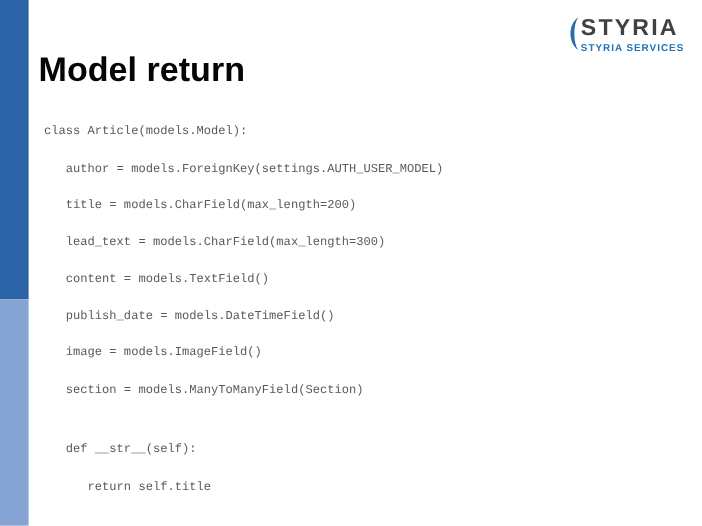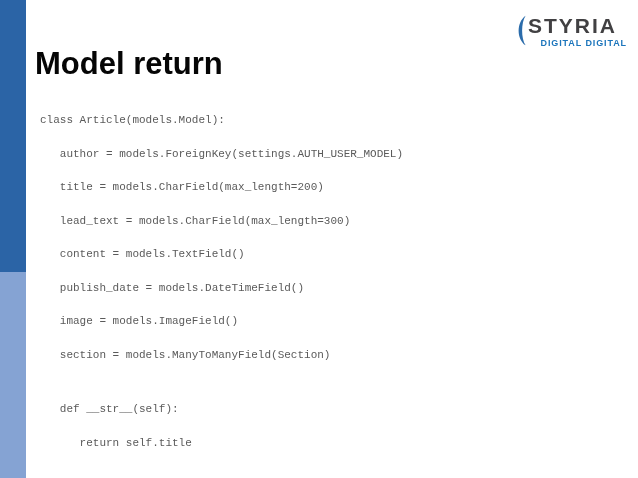--- a/index.html
+++ b/index.html
@@ -31,21 +31,20 @@
     align-items: flex-start;
   }
   .logo-paren {
     width: 13px; height: 31px;
     margin-top: 1px;
     margin-right: 1px;
   }
   .logo-text-col {
     display: flex;
     flex-direction: column;
-    align-items: flex-end;
   }
   .logo-name {
     font-size: 21px;
     font-weight: bold;
     letter-spacing: 2px;
     color: var(--logo-name, #414042);
     line-height: 23px;
     white-space: nowrap;
   }
   .logo-sub {
@@ -88,19 +87,19 @@
 
 <div class="bar-dark"></div>
 <div class="bar-light"></div>
 
 <div class="logo">
   <svg class="logo-paren" viewBox="0 0 14 32" xmlns="http://www.w3.org/2000/svg">
     <path d="M 12.5 0 C 2.5 7 2.5 25 12.5 32 C 7.5 24.5 7.5 7.5 12.5 0 Z" fill="#2b6cab"></path>
   </svg>
   <div class="logo-text-col">
     <span class="logo-name">STYRIA</span>
-    <span class="logo-sub">DIGITAL DIGITAL</span>
+    <span class="logo-sub">STYRIA SERVICES</span>
   </div>
 </div>
 
 <h1 class="slide-title">Model return</h1>
 
 <div class="code-block"><div class="code-line">class Article(models.Model):</div><div class="code-line">   author = models.ForeignKey(settings.AUTH_USER_MODEL)</div><div class="code-line">   title = models.CharField(max_length=200)</div><div class="code-line">   lead_text = models.CharField(max_length=300)</div><div class="code-line">   content = models.TextField()</div><div class="code-line">   publish_date = models.DateTimeField()</div><div class="code-line">   image = models.ImageField()</div><div class="code-line">   section = models.ManyToManyField(Section)</div><div class="code-line blank"></div><div class="code-line">   def __str__(self):</div><div class="code-line">      return self.title</div></div>
 
 </body></html>

